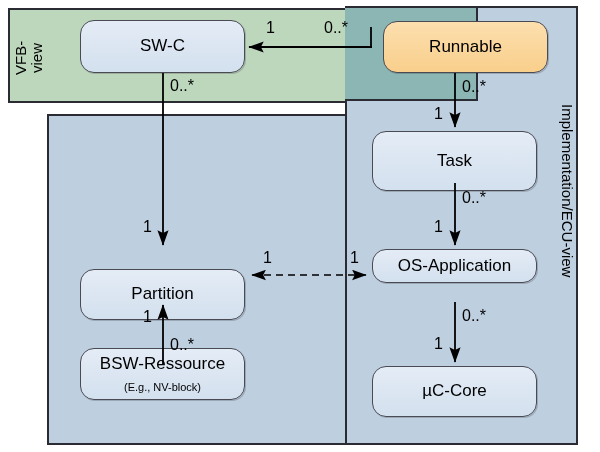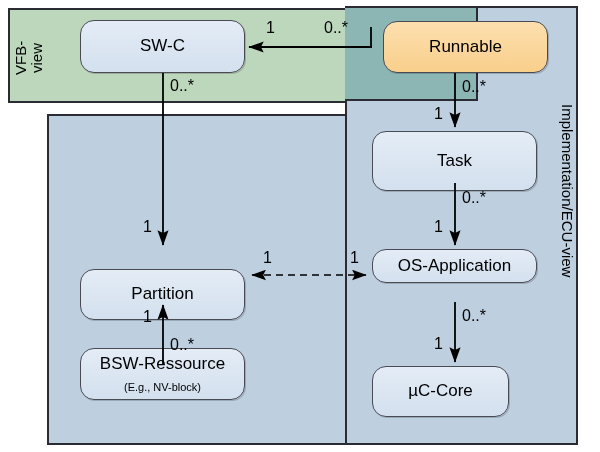--- a/index.html
+++ b/index.html
@@ -148,21 +148,21 @@
     border-color: #4a4a55;
     margin-left: 11px;
   }
 
   #node-swc        { left: 80px;  top: 20px;  width: 165px; height: 53px; }
   #node-runnable   { left: 372px; top: 21px;  width: 165px; height: 52px; }
   #node-task       { left: 372px; top: 131px; width: 165px; height: 60px; }
   #node-partition  { left: 80px;  top: 249px; width: 165px; height: 51px; margin-top: 20px; }
   #node-osapp      { left: 372px; top: 249px; width: 165px; height: 34px; }
   #node-bsw        { left: 80px;  top: 348px; width: 165px; height: 52px; }
-  #node-ucore      { left: 372px; top: 366px; width: 137px; height: 51px; }
+  #node-ucore      { left: 372px; top: 366px; width: 165px; height: 51px; }
 
   #edges {
     position: absolute;
     left: 0; top: 0;
     width: 600px;
     height: 452px;
     z-index: 11;
     pointer-events: none;
   }
 

